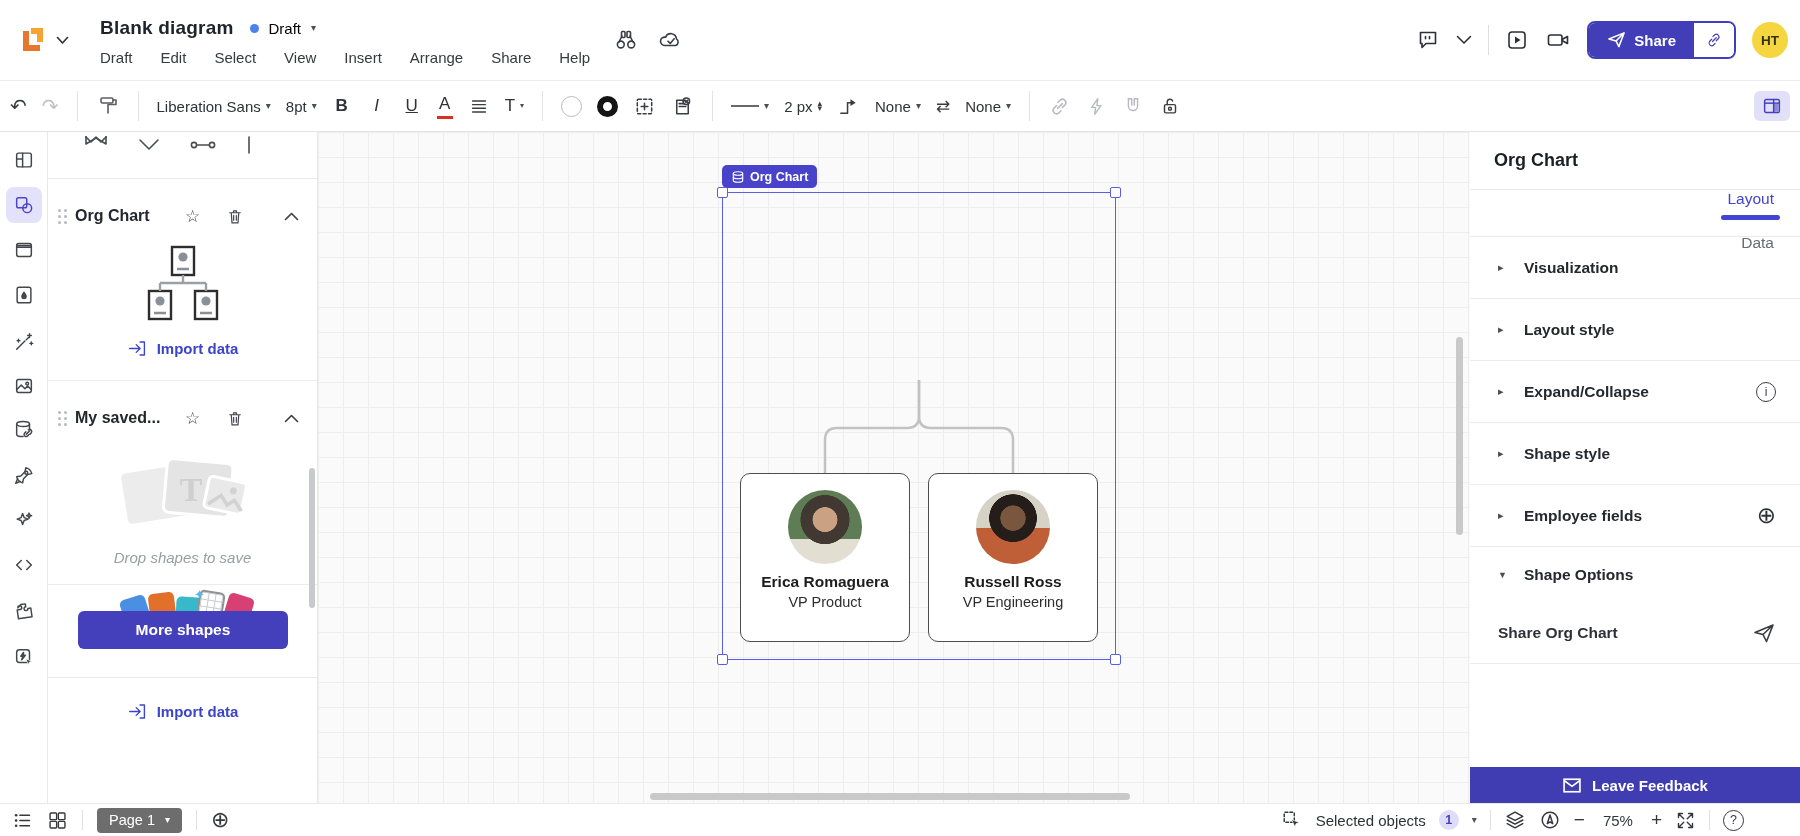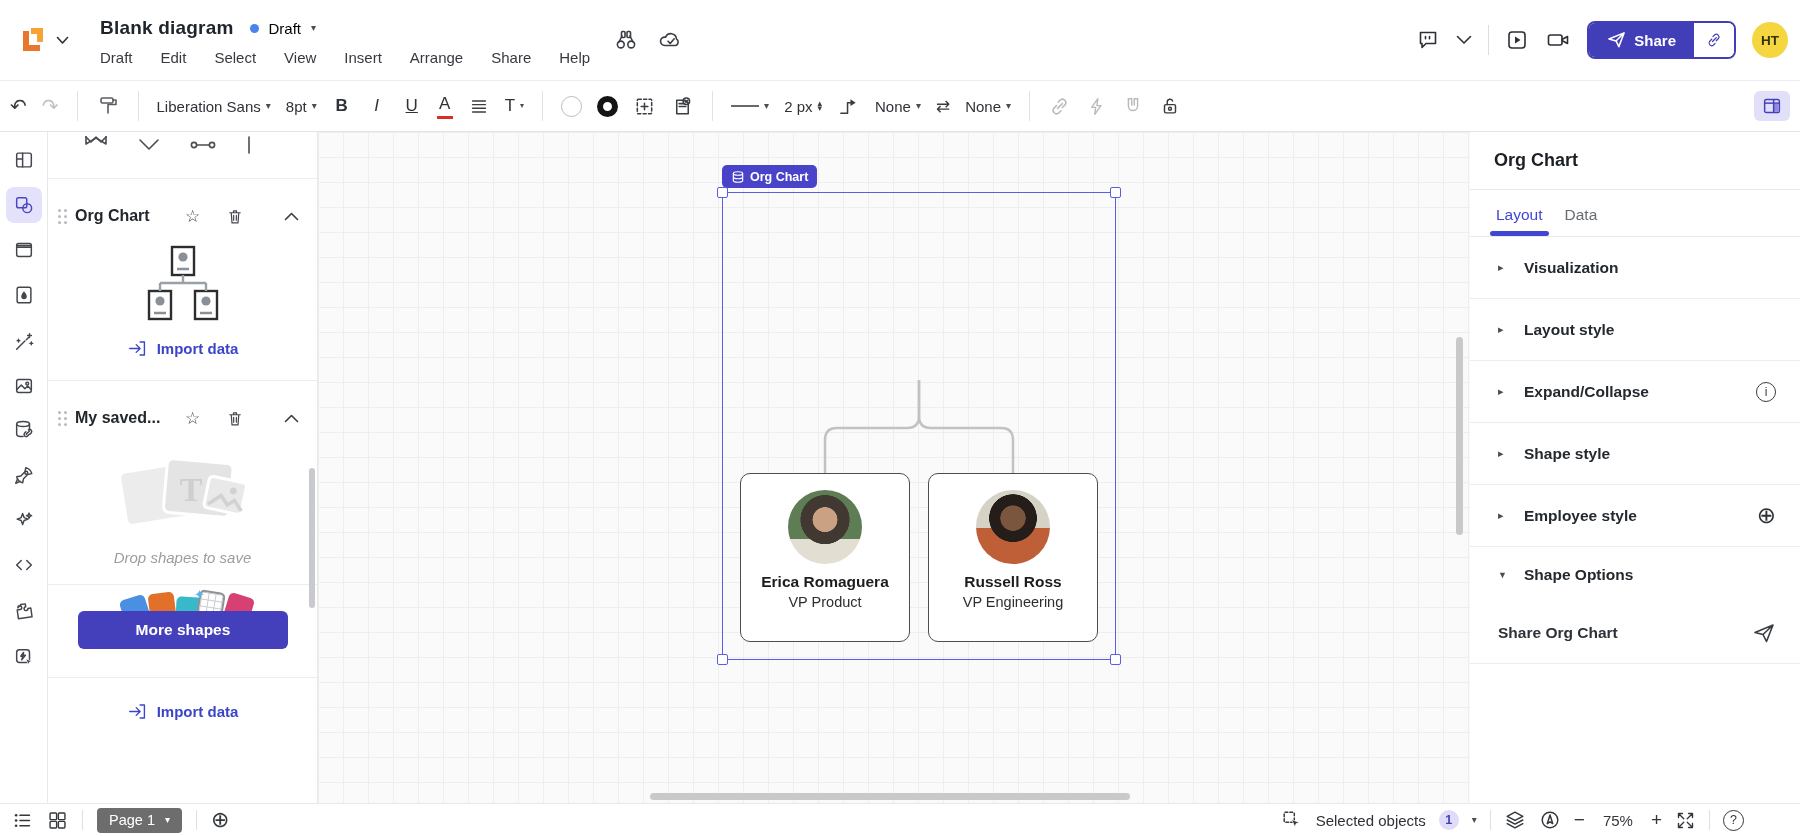--- a/index.html
+++ b/index.html
@@ -111,22 +111,22 @@
   .photo-russell { background:
       radial-gradient(circle at 50% 38%, #7a563e 0 21%, #241d19 22% 40%, transparent 41%),
       linear-gradient(180deg,#d6d2c6 0 52%, #bf5f37 52%); }
   .canvas-hscroll { position:absolute; left:332px; top:661px; width:480px; height:7px; background:#c9c9c9; border-radius:4px; }
   .canvas-vscroll { position:absolute; left:1138px; top:205px; width:7px; height:198px; background:#c9c9c9; border-radius:4px; }
 
   
   #right-panel { position:absolute; left:1470px; top:132px; width:330px; height:671px; background:#fff; }
   .rp-title { height:58px; display:flex; align-items:center; padding:0 24px; font-size:18px; font-weight:bold;
     color:#1c2025; border-bottom:1px solid #e8e9eb; }
-  .rp-tabs { height:47px; display:flex; align-items:flex-end; gap:22px; padding:0 26px;
-    border-bottom:1px solid #e8e9eb; }
+  .rp-tabs { height:47px; display:flex; align-items:flex-end; gap:14px; padding:0 26px;
+    border-bottom:1px solid #e8e9eb;flex-direction:column; }
   .rp-tab { font-size:15.5px; padding-bottom:12px; position:relative; cursor:pointer; color:#676b72; }
   .rp-tab.active { color:#4046d1; }
   .rp-tab.active::after { content:""; position:absolute; left:-6px; right:-6px; bottom:0; height:5px;
     border-radius:4px; background:#4046d1; }
   .rp-row { height:62px; display:flex; align-items:center; padding:0 24px 0 28px;
     border-bottom:1px solid #ebecee; cursor:pointer; }
   .rp-row.noborder { border-bottom:none; height:55px; }
   .tri { font-size:11px; color:#4a4d52; width:12px; }
   .rp-label { font-size:15.5px; font-weight:bold; color:#24292e; margin-left:14px; }
   .rp-trail { margin-left:auto; color:#3a3d42; display:flex; align-items:center; }
@@ -596,36 +596,43 @@
     <span class="rp-trail">
         <span class="info-badge">i</span>
       </span>
   </div>
   <div class="rp-row">
     <span class="tri">▸</span>
     <span class="rp-label">Shape style</span>
   </div>
   <div class="rp-row">
     <span class="tri">▸</span>
-    <span class="rp-label">Employee style</span>
+    <span class="rp-label">Employee fields</span>
     <span class="rp-trail">
         <span class="plus-big">⊕</span>
       </span>
   </div>
   <div class="rp-row noborder">
     <span class="tri" style="font-size:9px">▼</span>
     <span class="rp-label">Shape Options</span>
   </div>
   <div class="rp-share-row">
     <span class="rp-share-label">Share Org Chart</span>
     <span class="rp-trail">
       <svg class="icn" width="24" height="22" viewBox="0 0 24 22">
         <path d="M3 10.5 L21 3 L14.5 19.5 L11 12.5 z M11 12.5 L21 3" class="stroke"></path>
       </svg>
     </span>
+  </div>
+  <div class="feedback-banner">
+    <svg class="icn" width="20" height="17" viewBox="0 0 24 20">
+      <rect x="2.5" y="2.5" width="19" height="15" fill="none" stroke="#fff" stroke-width="2"></rect>
+      <path d="M2.5 4 L12 11 L21.5 4" fill="none" stroke="#fff" stroke-width="2"></path>
+    </svg>
+    <span>Leave Feedback</span>
   </div>
 </div>
 
 <div id="bottom-bar">
   <svg class="icn" width="21" height="21" viewBox="0 0 24 24">
     <path d="M9 6 h11 M9 12 h11 M9 18 h11" class="stroke" stroke-width="2"></path>
     <circle cx="4.7" cy="6" r="1.5" fill="currentColor"></circle>
       <circle cx="4.7" cy="12" r="1.5" fill="currentColor"></circle>
       <circle cx="4.7" cy="18" r="1.5" fill="currentColor"></circle>
   </svg>

